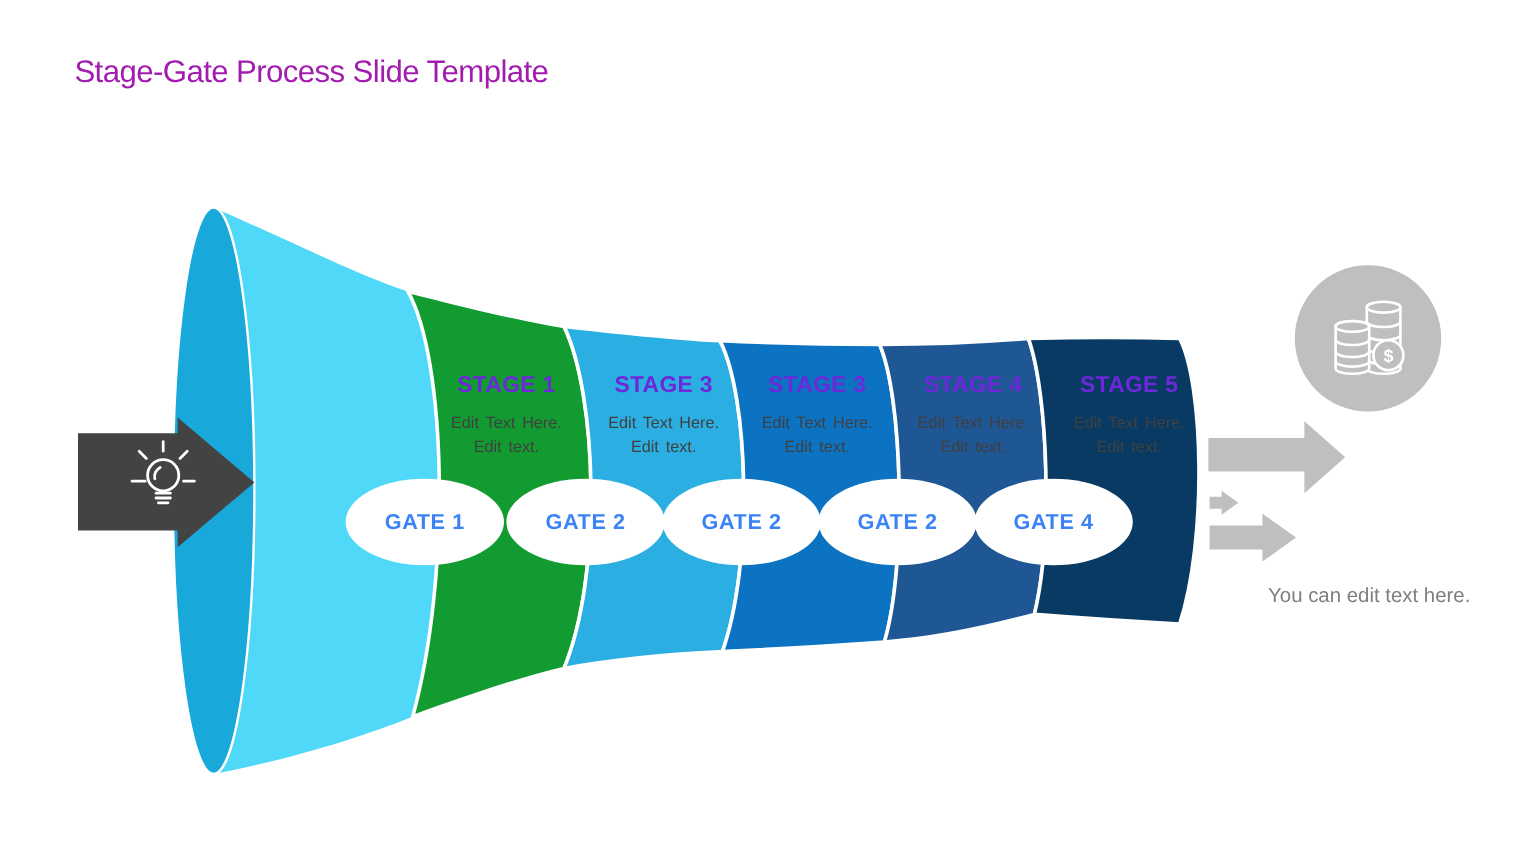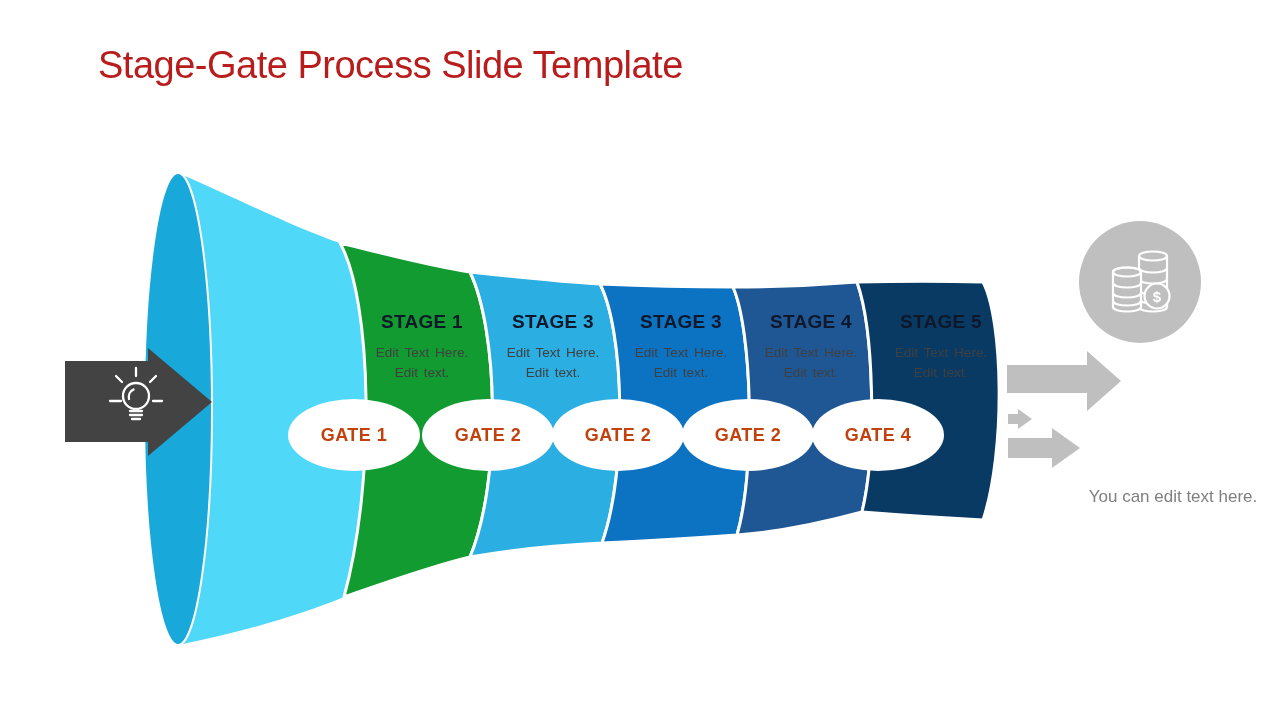--- a/index.html
+++ b/index.html
@@ -2,38 +2,38 @@
 <html><head>
 <meta charset="utf-8">
 <style>
   html,body{margin:0;padding:0;background:#fff;}
   #slide{
     position:relative;width:1280px;height:720px;background:#ffffff;
     overflow:hidden;font-family:"Liberation Sans",sans-serif;
   }
   #diagram-svg{position:absolute;left:0;top:0;}
   .page-title{
-    position:absolute;left:62px;top:44px;font-size:38px;letter-spacing:-0.5px;
-    color:#b91c1c;font-weight:400;white-space:nowrap;margin-left:36px;
+    position:absolute;left:62px;top:44px;font-size:26px;letter-spacing:-0.5px;
+    color:#a21caf;font-weight:400;white-space:nowrap;
   }
   .stage-label{
     position:absolute;top:311px;width:150px;text-align:center;
-    color:#0f172a;font-size:19px;font-weight:bold;letter-spacing:0.3px;
+    color:#6d28d9;font-size:19px;font-weight:bold;letter-spacing:0.3px;
   }
   .stage-body{
     position:absolute;top:343px;width:160px;text-align:center;
     color:#404040;font-size:13.5px;line-height:20px;word-spacing:2px;
   }
   .gate-label{
     position:absolute;top:425px;width:130px;text-align:center;
-    color:#c2410c;font-size:18px;font-weight:bold;letter-spacing:0.5px;
+    color:#3b82f6;font-size:18px;font-weight:bold;letter-spacing:0.5px;
   }
   .output-caption{
     position:absolute;left:1056px;top:486px;width:170px;text-align:center;
-    color:#7f7f7f;font-size:17px;line-height:22px;margin-left:32px;
+    color:#7f7f7f;font-size:17px;line-height:22px;
   }
   
   .s1l{left:347px}.s2l{left:478px}.s3l{left:606px}.s4l{left:736px}.s5l{left:866px}
   .s1b{left:342px}.s2b{left:473px}.s3b{left:601px}.s4b{left:731px}.s5b{left:861px}
   .g1{left:289px}.g2{left:423px}.g3{left:553px}.g4{left:683px}.g5{left:813px}
 </style>
 </head>
 <body>
 
 <div id="slide">

